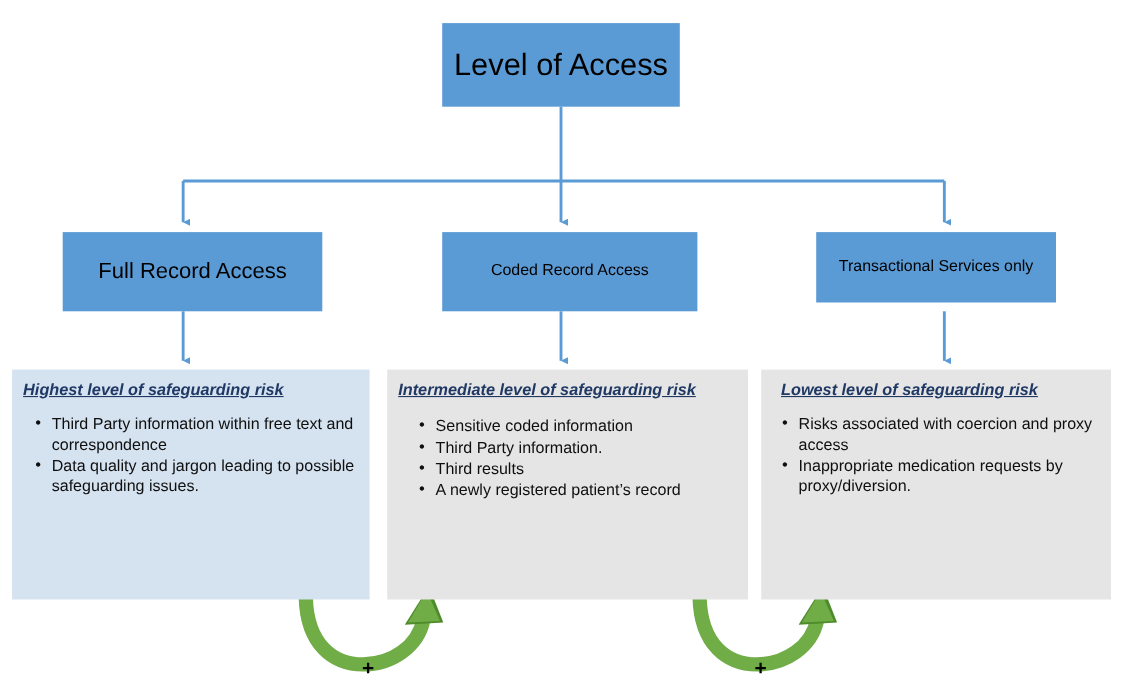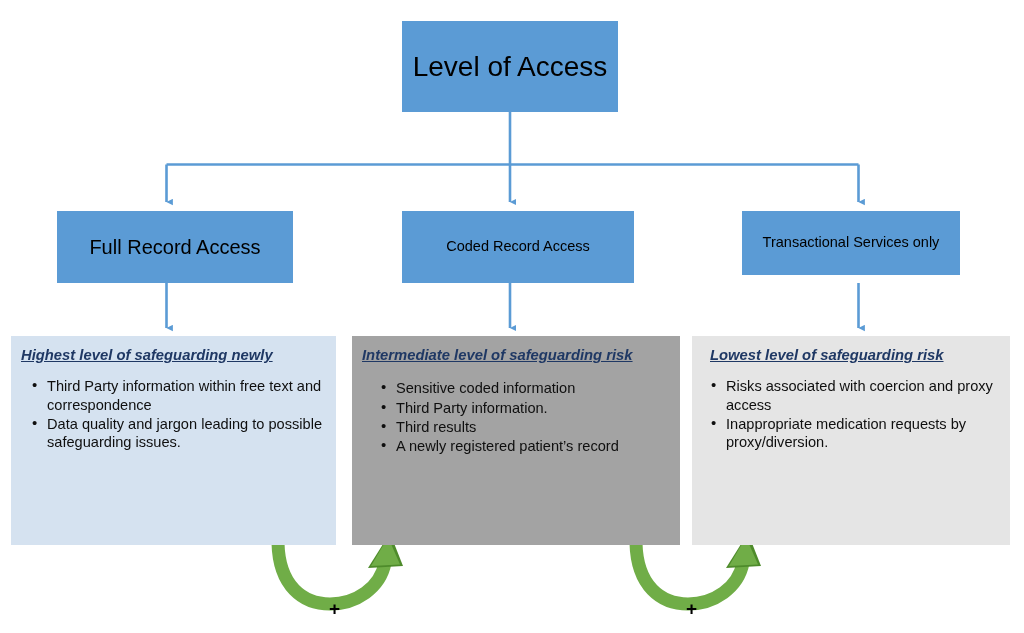--- a/index.html
+++ b/index.html
@@ -42,21 +42,21 @@
     text-align: center;
     box-sizing: border-box;
     color: #000000;
     line-height: 1.2;
   }
 
   #title-box {
     left: 402px;
     top: 21px;
     width: 216px;
-    height: 91px;
+    height: 76px;
     font-size: 28px;
   }
 
   #box-full {
     left: 57px;
     top: 211px;
     width: 236px;
     height: 72px;
     font-size: 20px;
   }
@@ -89,21 +89,21 @@
   #panel-high {
     left: 11px;
     width: 325px;
     height: 209px;
     background: #D5E2F0;
   }
   #panel-inter {
     left: 352px;
     width: 328px;
     height: 209px;
-    background: #a3a3a3;
+    background: #e5e5e5;
   }
   #panel-low {
     left: 692px;
     width: 318px;
     height: 209px;
     background: #e5e5e5;
   }
 
   .panel-heading {
     font-weight: bold;
@@ -215,21 +215,21 @@
 
   <div class="blue-box" id="box-coded">
     <span>Coded Record Access</span>
   </div>
 
   <div class="blue-box" id="box-trans">
     <span>Transactional Services only</span>
   </div>
 
   <div class="panel" id="panel-high">
-    <div class="panel-heading">Highest level of safeguarding newly</div>
+    <div class="panel-heading">Highest level of safeguarding risk</div>
     <ul>
       <li>Third Party information within free text and correspondence</li>
       <li>Data quality and jargon leading to possible safeguarding issues.</li>
     </ul>
   </div>
 
   <div class="panel" id="panel-inter">
     <div class="panel-heading">Intermediate level of safeguarding risk</div>
     <ul>
       <li>Sensitive coded information</li>

